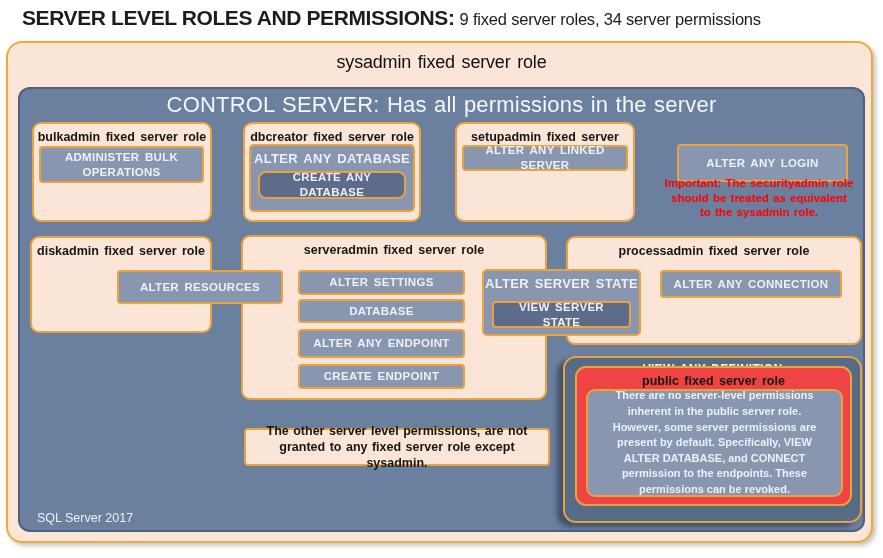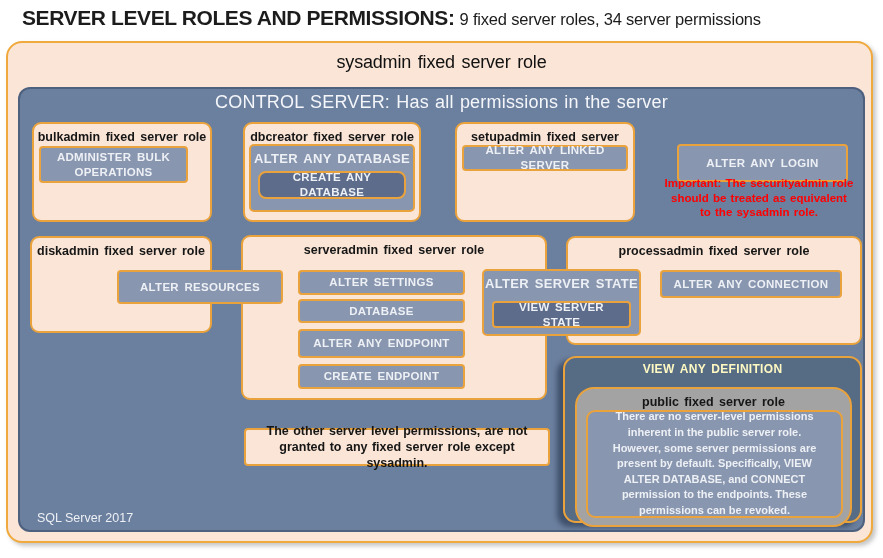--- a/index.html
+++ b/index.html
@@ -24,21 +24,21 @@
     letter-spacing: -0.2px; word-spacing: 2px;
   }
 
   
   .control-box {
     position: absolute; left: 18px; top: 87px; width: 847px; height: 445px;
     background: #6B7F9E; border: 2px solid rgba(52,72,102,0.55); border-radius: 12px;
   }
   .control-label {
     position: absolute; left: 0; top: 92px; width: 100%;
-    text-align: center; font-size: 18px; color: #F4F6FA;
+    text-align: center; font-size: 22px; color: #F4F6FA;
     letter-spacing: 0.2px; word-spacing: 1px;
   }
   .footer-label {
     position: absolute; left: 37px; top: 511px; font-size: 12.5px; color: #EDF0F5;
   }
 
   
   .role {
     position: absolute; background: #FBE5D6;
     border: 2px solid #E9A23C; border-radius: 9px; z-index: 2;
@@ -77,22 +77,22 @@
   .vad-box {
     position: absolute; left: 563px; top: 356px; width: 299px; height: 167px;
     background: #566B84; border: 2px solid #E9A23C; border-radius: 13px; z-index: 2;
     box-shadow: -6px 4px 5px rgba(28,44,68,0.55);
   }
   .vad-label {
     width: 100%; text-align: center; padding-top: 4px;
     color: #fef9c3; font-size: 12px; font-weight: bold; letter-spacing: 0.3px; word-spacing: 2px;
   }
   .public-box {
-    position: absolute; left: 10px; top: 29px; width: 277px; height: 140px;
-    background: #a3a3a3; border: 2px solid #E9A23C; border-radius: 19px;
+    position: absolute; left: 10px; top: 8px; width: 277px; height: 140px;
+    background: #ef4444; border: 2px solid #E9A23C; border-radius: 11px;
   }
   .public-note {
     position: absolute; left: 9px; top: 21px; width: 257px; height: 108px;
     background: #8996AF; border: 2px solid #E9A23C; border-radius: 9px;
     display: flex; align-items: center; justify-content: center; text-align: center;
     color: #EDF0F5; font-size: 11px; font-weight: bold; line-height: 1.42; padding: 4px 22px;
   }
 </style>
 </head>
 <body>
@@ -106,21 +106,21 @@
   <div class="sysadmin-box"></div>
   <div class="sysadmin-label">sysadmin fixed server role</div>
 
   <div class="control-box"></div>
   <div class="control-label">CONTROL SERVER: Has all permissions in the server</div>
   <div class="footer-label">SQL Server 2017</div>
 
   <div class="role" style="left:32px; top:122px; width:180px; height:100px;">
     <div class="role-title">bulkadmin fixed server role</div>
   </div>
-  <div class="perm" style="left:39px; top:146px; width:149px; height:37px;text-align:center;">ADMINISTER BULK OPERATIONS</div>
+  <div class="perm" style="left:39px; top:146px; width:165px; height:37px;text-align:center;">ADMINISTER BULK OPERATIONS</div>
 
   <div class="role" style="left:243px; top:122px; width:178px; height:100px;">
     <div class="role-title">dbcreator fixed server role</div>
   </div>
   <div class="perm-group" style="left:249px; top:144px; width:166px; height:68px;">
     <div class="group-label">ALTER ANY DATABASE</div>
   </div>
   <div class="perm dark" style="left:258px; top:171px; width:148px; height:28px;border-radius:8px;">CREATE ANY DATABASE</div>
 
   <div class="role" style="left:455px; top:122px; width:180px; height:100px;">

